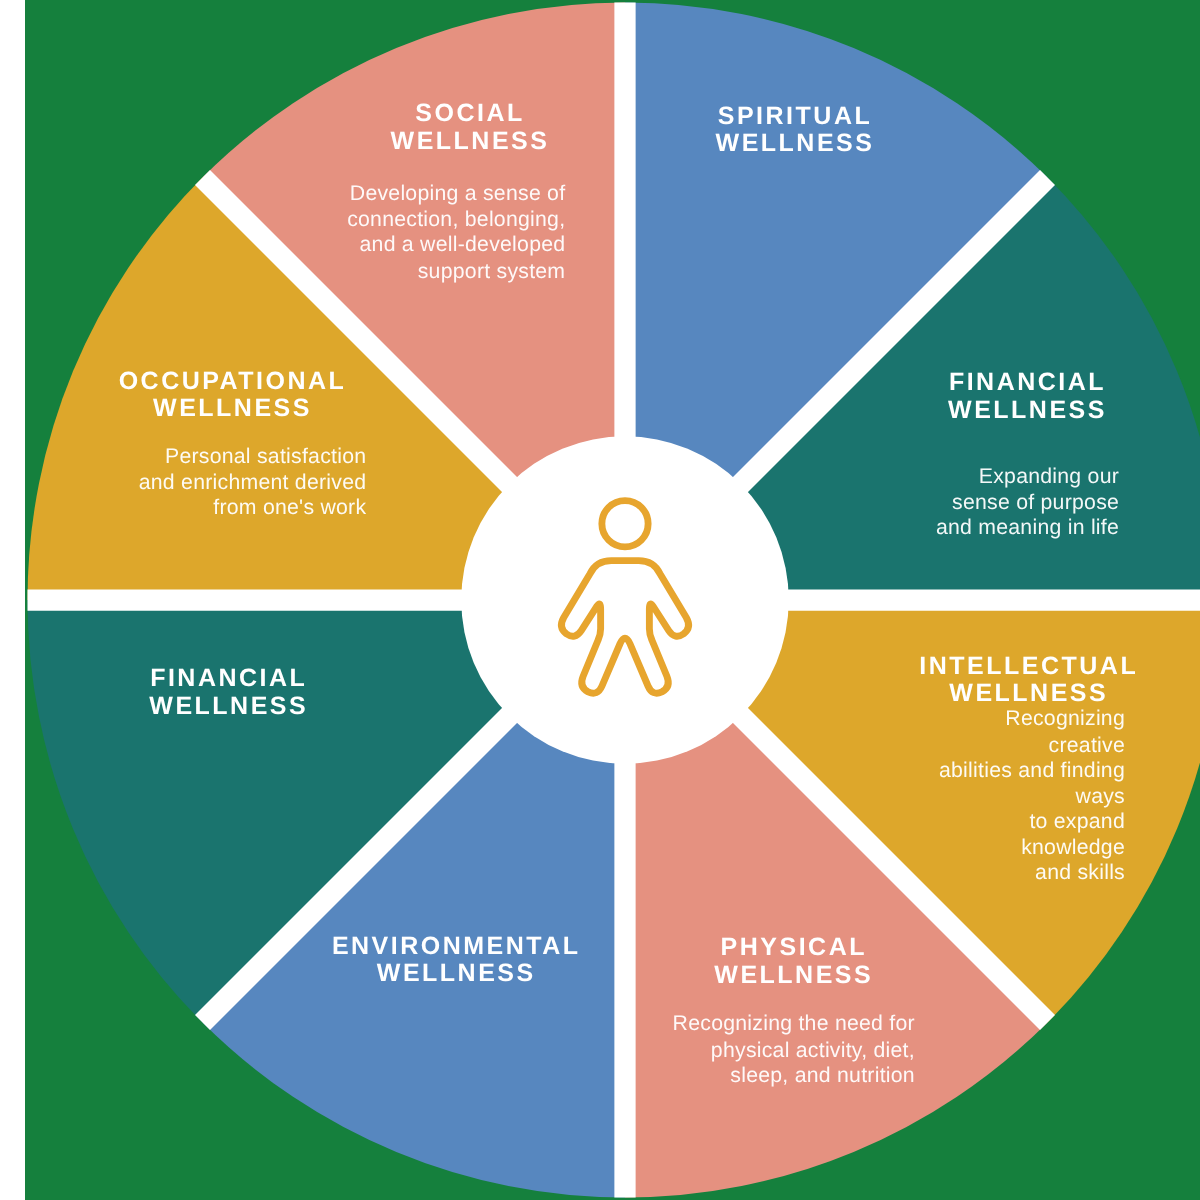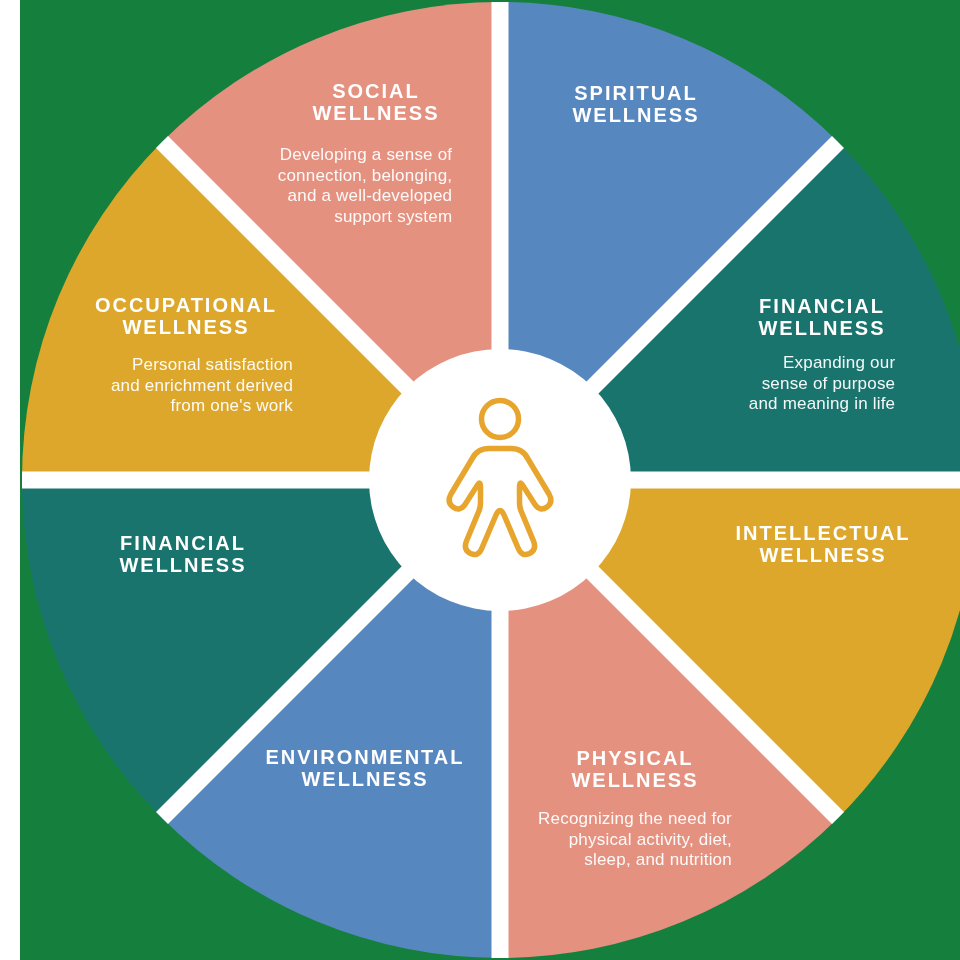--- a/index.html
+++ b/index.html
@@ -105,26 +105,30 @@
   <div class="seg-body" style="left:345px; top:186px">Developing a sense of
 connection, belonging,
 and a well-developed
 support system</div>
 
   <div class="seg-title" style="left:616px; top:104px">SPIRITUAL
 WELLNESS</div>
 
   <div class="seg-title" style="left:802px; top:317px">FINANCIAL
 WELLNESS</div>
-  <div class="seg-body" style="left:802px; top:384px">Expanding our
+  <div class="seg-body" style="left:802px; top:402px">Expanding our
 sense of purpose
 and meaning in life</div>
 
   <div class="seg-title" style="left:803px; top:544px">INTELLECTUAL
 WELLNESS</div>
+  <div class="seg-body" style="left:800px; top:637px">Recognizing creative
+abilities and finding ways
+to expand knowledge
+and skills</div>
 
   <div class="seg-title" style="left:615px; top:769px">PHYSICAL
 WELLNESS</div>
   <div class="seg-body" style="left:615px; top:840px">Recognizing the need for
 physical activity, diet,
 sleep, and nutrition</div>
 
   <div class="seg-title" style="left:345px; top:768px">ENVIRONMENTAL
 WELLNESS</div>
 

